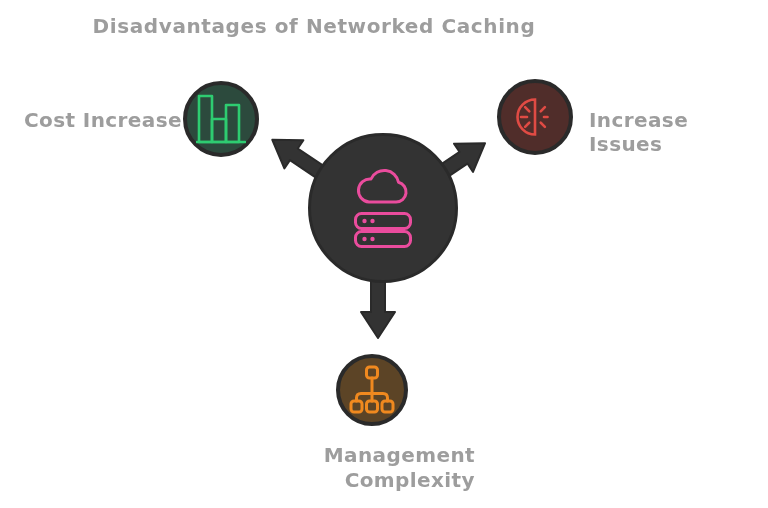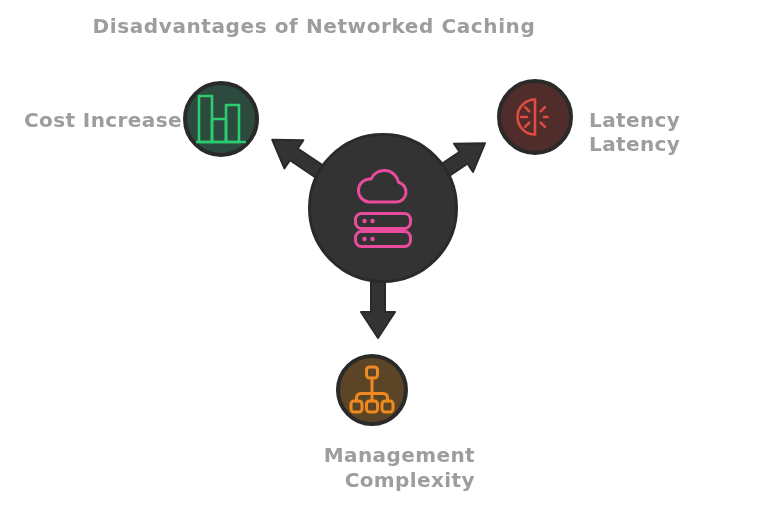--- a/index.html
+++ b/index.html
@@ -121,17 +121,17 @@
         <rect x="4" y="36" width="11" height="11" rx="3"></rect>
         <rect x="19.5" y="36" width="11" height="11" rx="3"></rect>
         <rect x="35" y="36" width="11" height="11" rx="3"></rect>
         <path d="M25 13 V36"></path>
         <path d="M9.5 36 V33 Q9.5 28.5 14 28.5 H36 Q40.5 28.5 40.5 33 V36"></path>
       </g>
     </svg>
   </div>
 
   <div class="node-label label-cost">Cost Increase</div>
-  <div class="node-label label-latency">Latency Latency</div>
+  <div class="node-label label-latency">Increase Issues</div>
   <div class="node-label label-management">Management
 Complexity</div>
 
 </div>
 
 </body></html>

